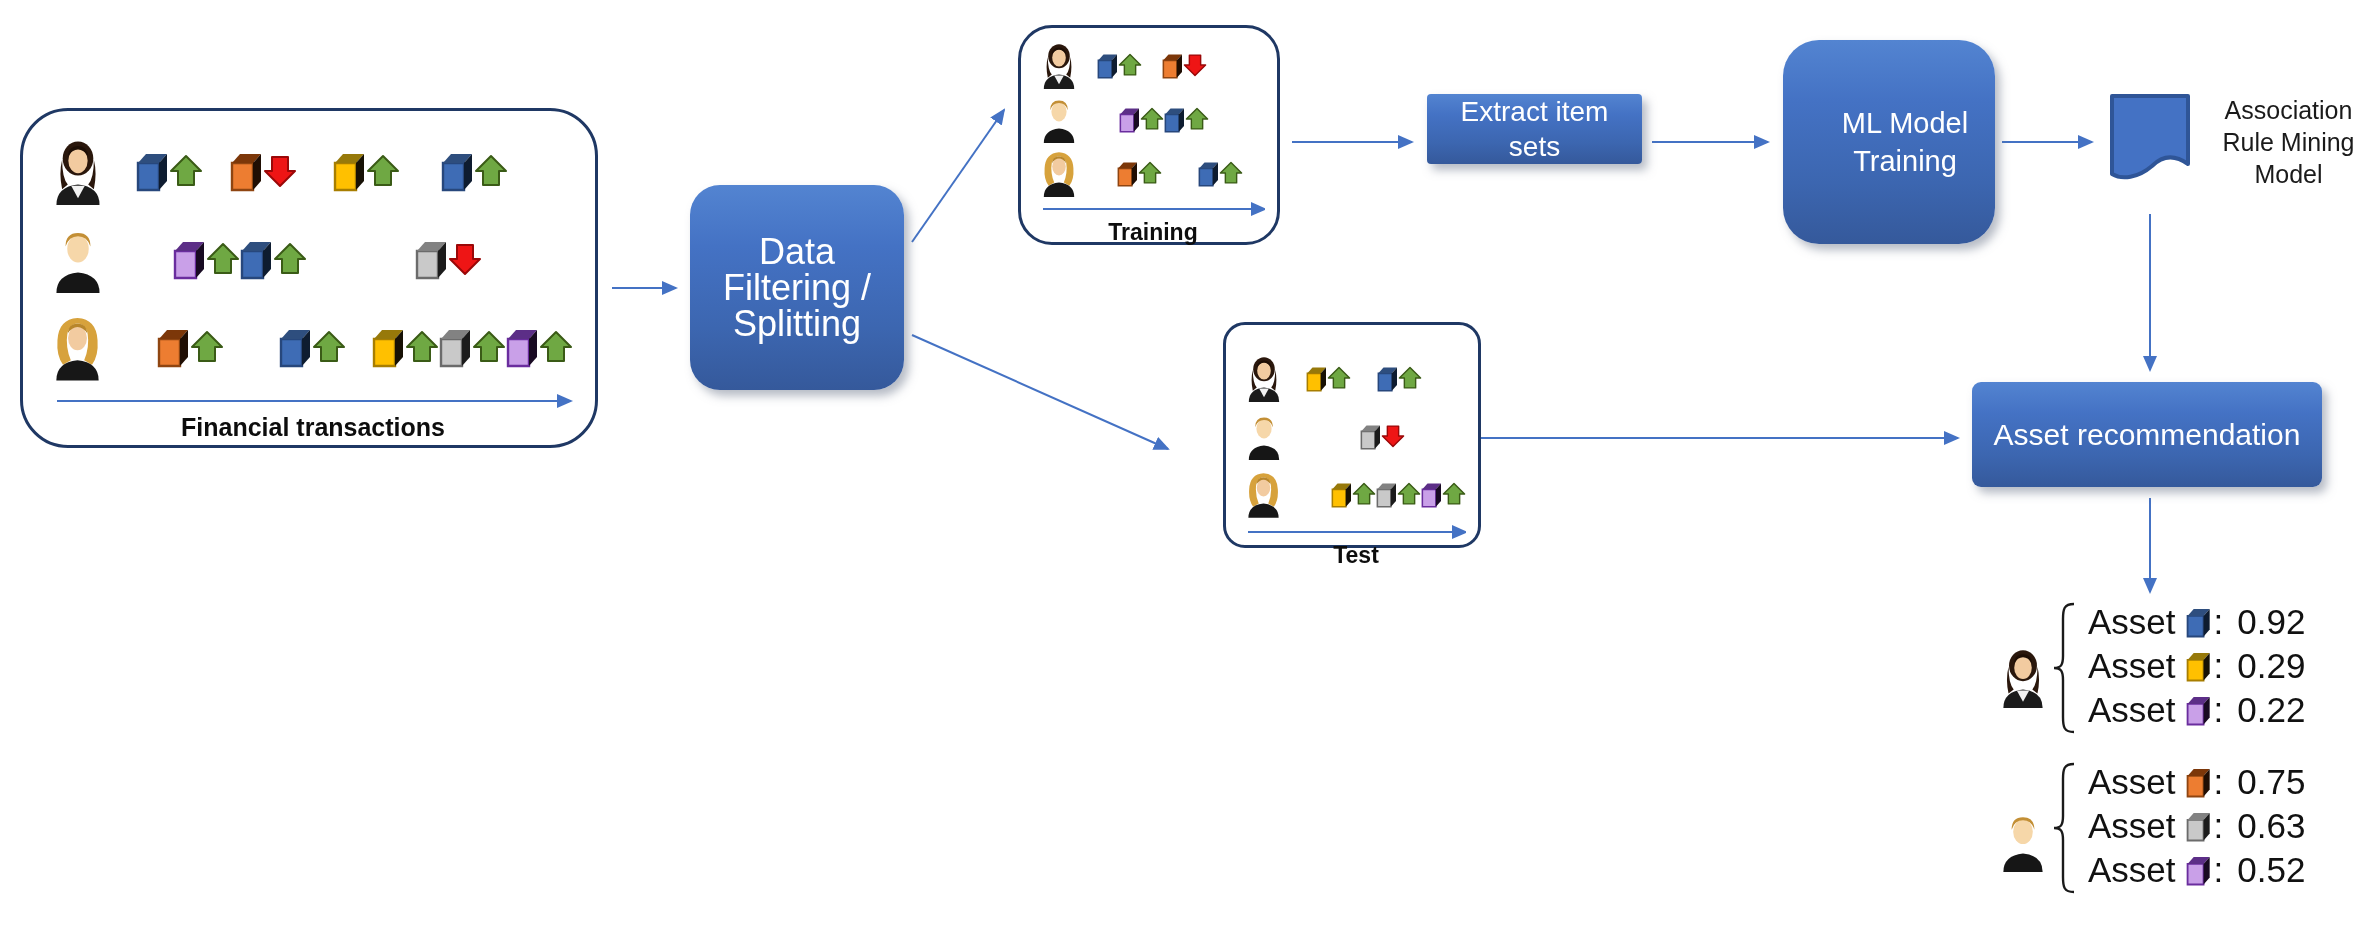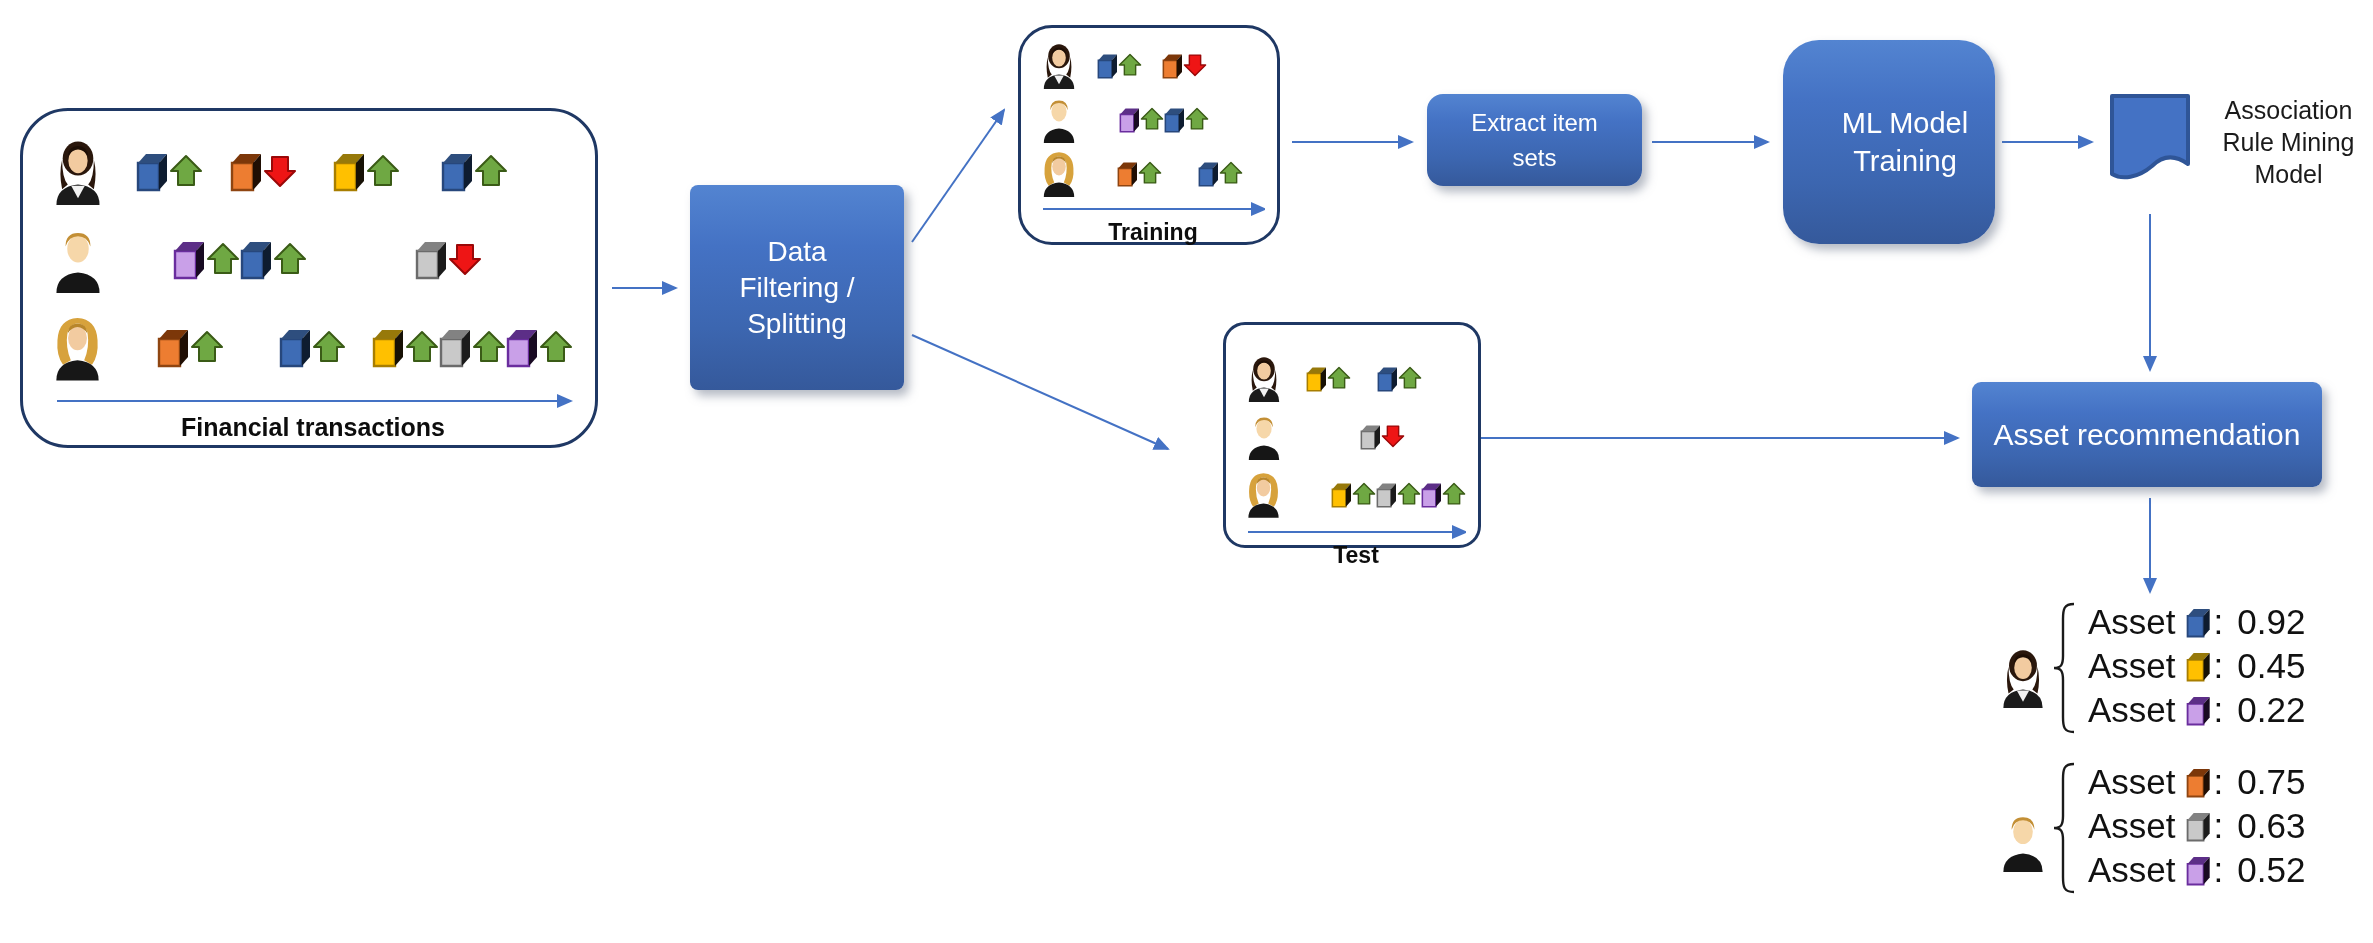--- a/index.html
+++ b/index.html
@@ -29,22 +29,22 @@
   .panel-label { text-align:center; font-weight:bold; color:#0d0d0d; }
   #panel-transactions .panel-label { font-size:25px; margin-top:2px; }
   #panel-training .panel-label, #panel-test .panel-label { font-size:23px; margin-top:1px; }
   
   .node {
     position:absolute; color:#ffffff; text-align:center;
     display:flex; flex-direction:column; justify-content:center; align-items:center;
     background:linear-gradient(180deg,#5384D1 0%,#4472C4 30%,#3C66B0 70%,#35599B 100%);
     box-shadow:5px 6px 10px rgba(110,120,140,0.5);
   }
-  #box-data { left:690px; top:185px; width:214px; height:205px; border-radius:8px; font-size:28px; line-height:36px; }
-  #box-extract { left:1427px; top:94px; width:215px; height:92px; border-radius:16px; font-size:24px; line-height:35px; }
+  #box-data { left:690px; top:185px; width:214px; height:205px; border-radius:30px; font-size:36px; line-height:36px; }
+  #box-extract { left:1427px; top:94px; width:215px; height:70px; border-radius:4px; font-size:28px; line-height:35px; }
   #box-ml { left:1783px; top:40px; width:212px; height:204px; border-radius:36px; font-size:29px; line-height:38px;padding-left:32px; }
   #box-assetrec { left:1972px; top:382px; width:350px; height:105px; border-radius:9px; font-size:30px; }
   
   #doc-shape { position:absolute; left:2108px; top:92px; }
   #arm-label { position:absolute; left:2206px; top:94px; width:165px; font-size:25px; line-height:32px; color:#1a1a1a;text-align:center; }
   
   .rec-avatar { position:absolute; }
   .rec-brace { position:absolute; }
   .rec-rows { position:absolute; }
   .rec-row { height:44px; display:flex; align-items:center; font-size:35px; color:#111; }
@@ -488,21 +488,21 @@
         <span>0.92</span>
       </div>
       <div class="rec-row">
         <span class="asset-word">Asset</span>
         <svg width="26" height="32" viewBox="0 0 34 42">
     <polygon points="2,13 23,13 23,40 2,40" fill="#FFC000" stroke="#A87E00" stroke-width="2.4"></polygon>
     <polygon points="2,13 10,4 31,4 23,13" fill="#97790A"></polygon>
     <polygon points="23,13 31,4 31,31 23,40" fill="#171105"></polygon>
         </svg>
         <span class="colon">:</span>
-        <span>0.45</span>
+        <span>0.29</span>
       </div>
       <div class="rec-row">
         <span class="asset-word">Asset</span>
         <svg width="26" height="32" viewBox="0 0 34 42">
     <polygon points="2,13 23,13 23,40 2,40" fill="#C9A0E8" stroke="#6A2D9E" stroke-width="2.4"></polygon>
     <polygon points="2,13 10,4 31,4 23,13" fill="#5C2E87"></polygon>
     <polygon points="23,13 31,4 31,31 23,40" fill="#180A22"></polygon>
         </svg>
         <span class="colon">:</span>
         <span>0.22</span>

